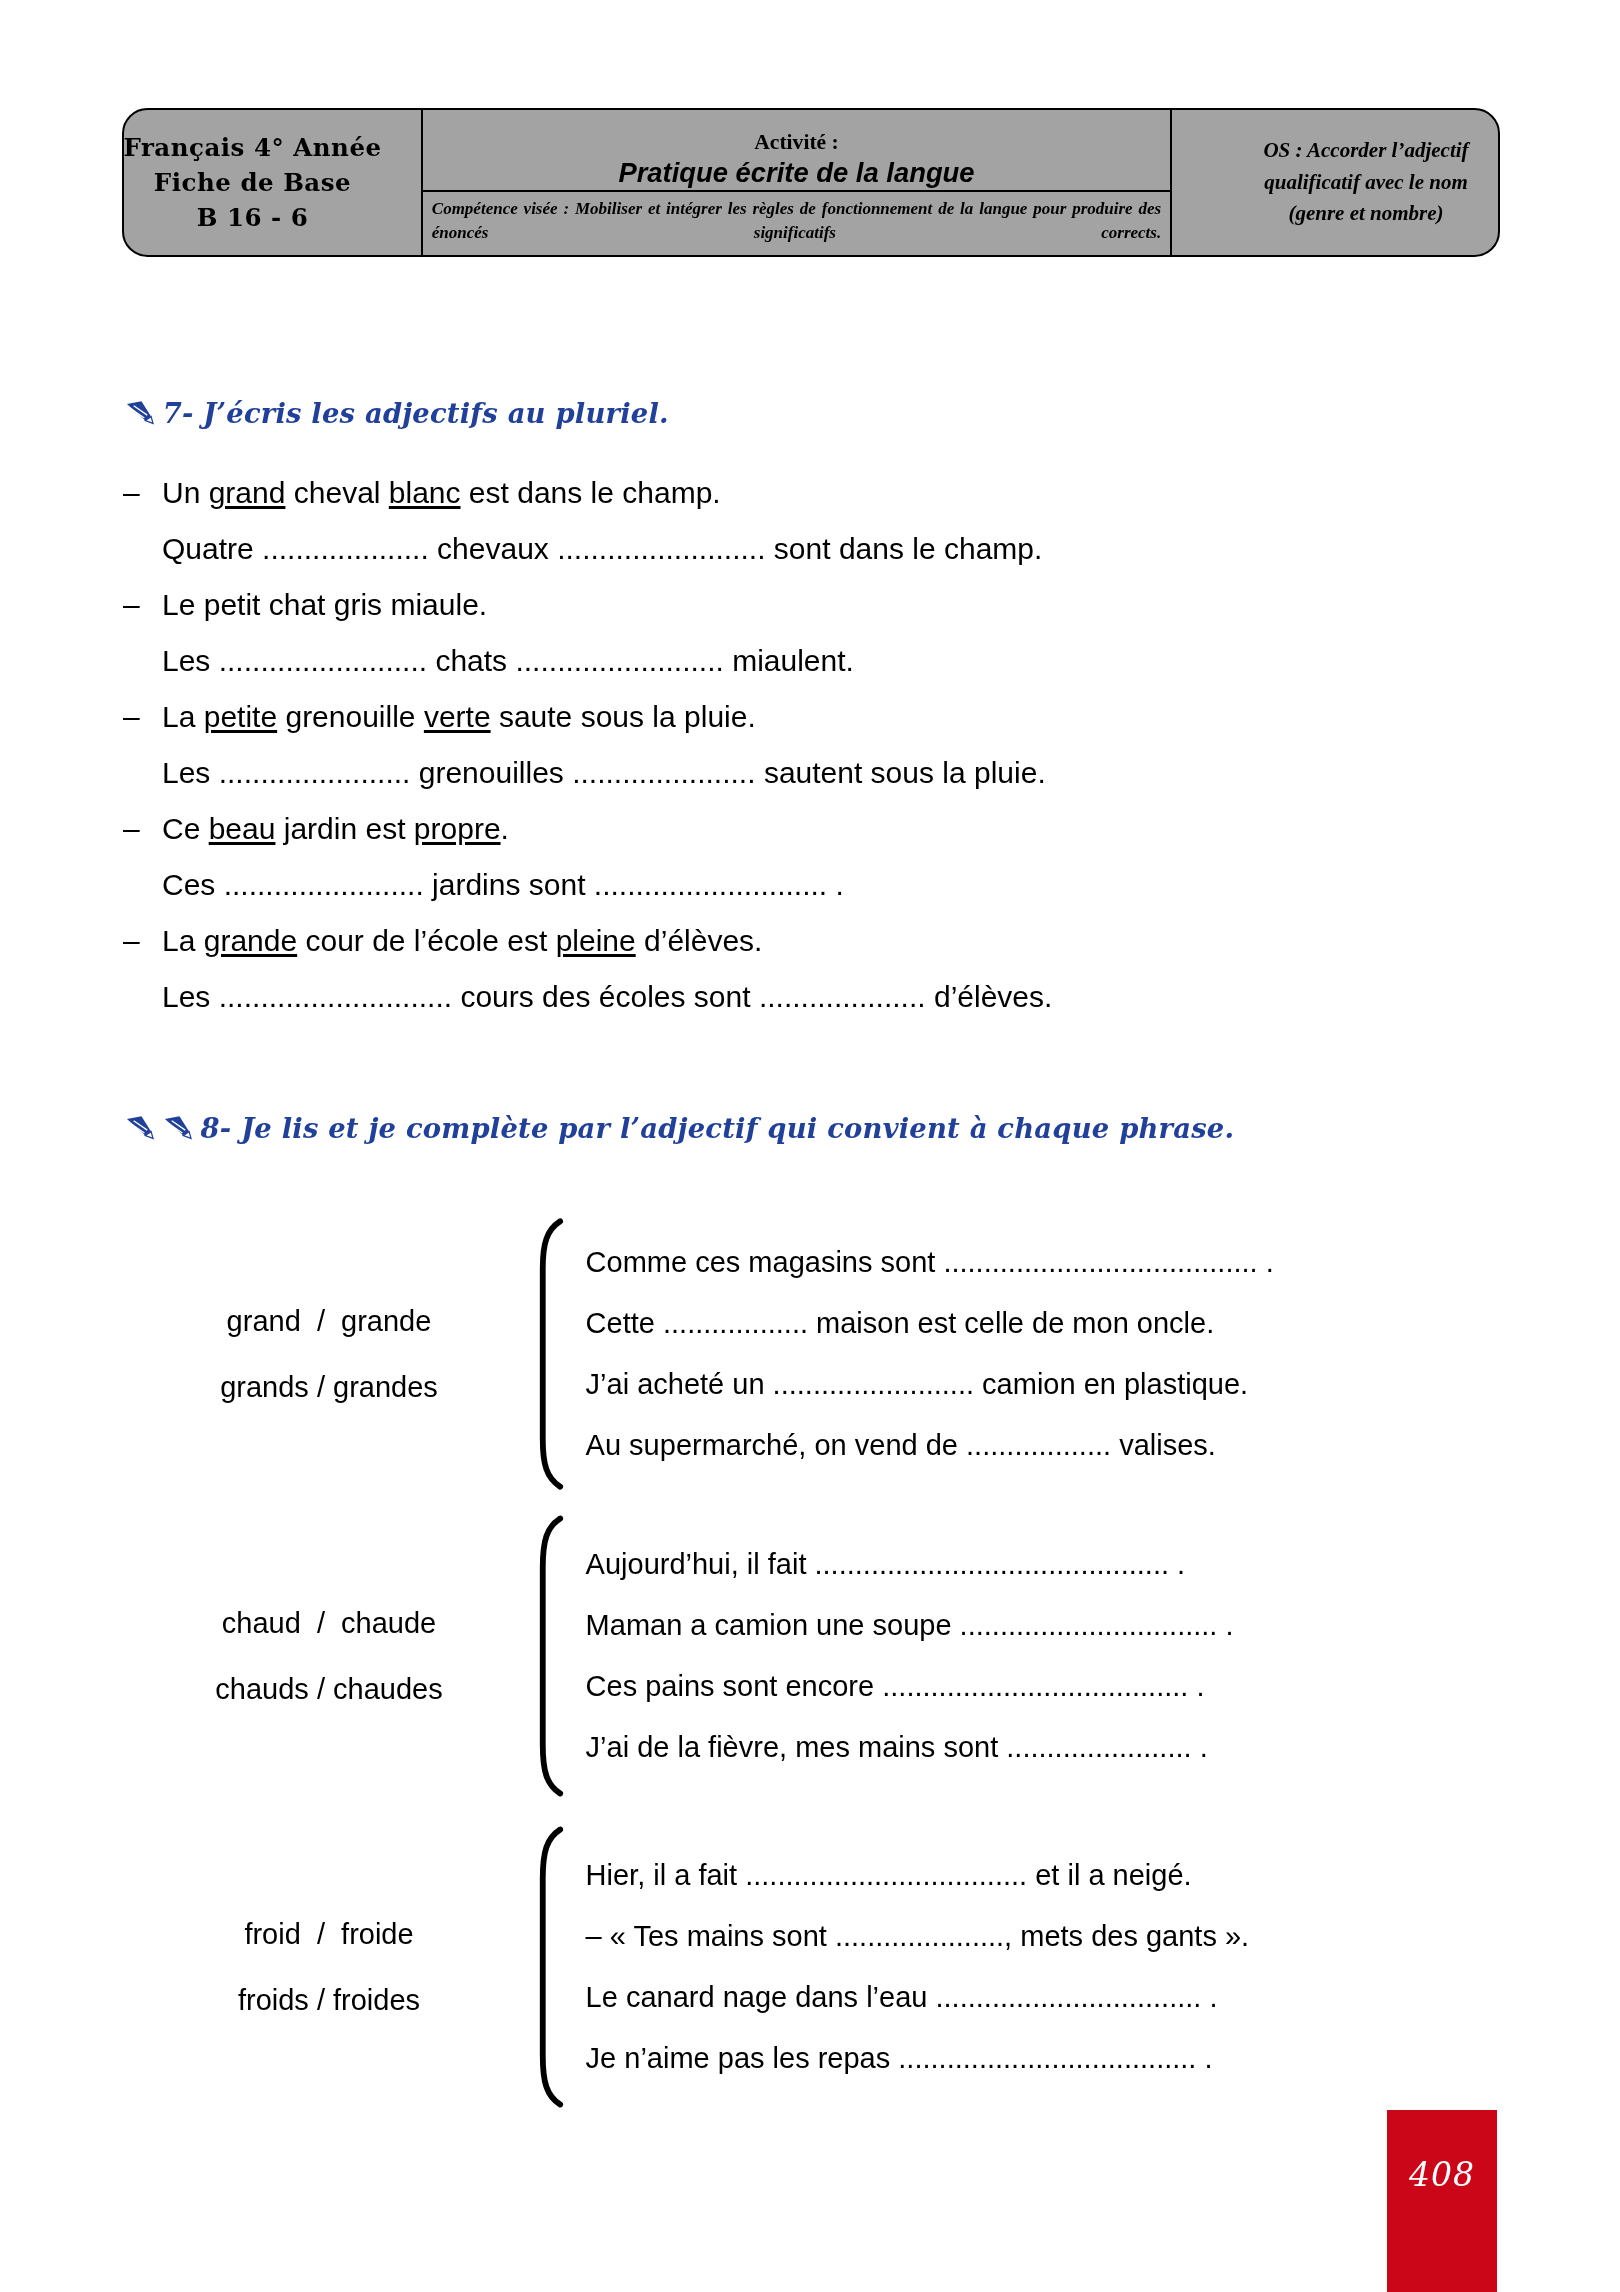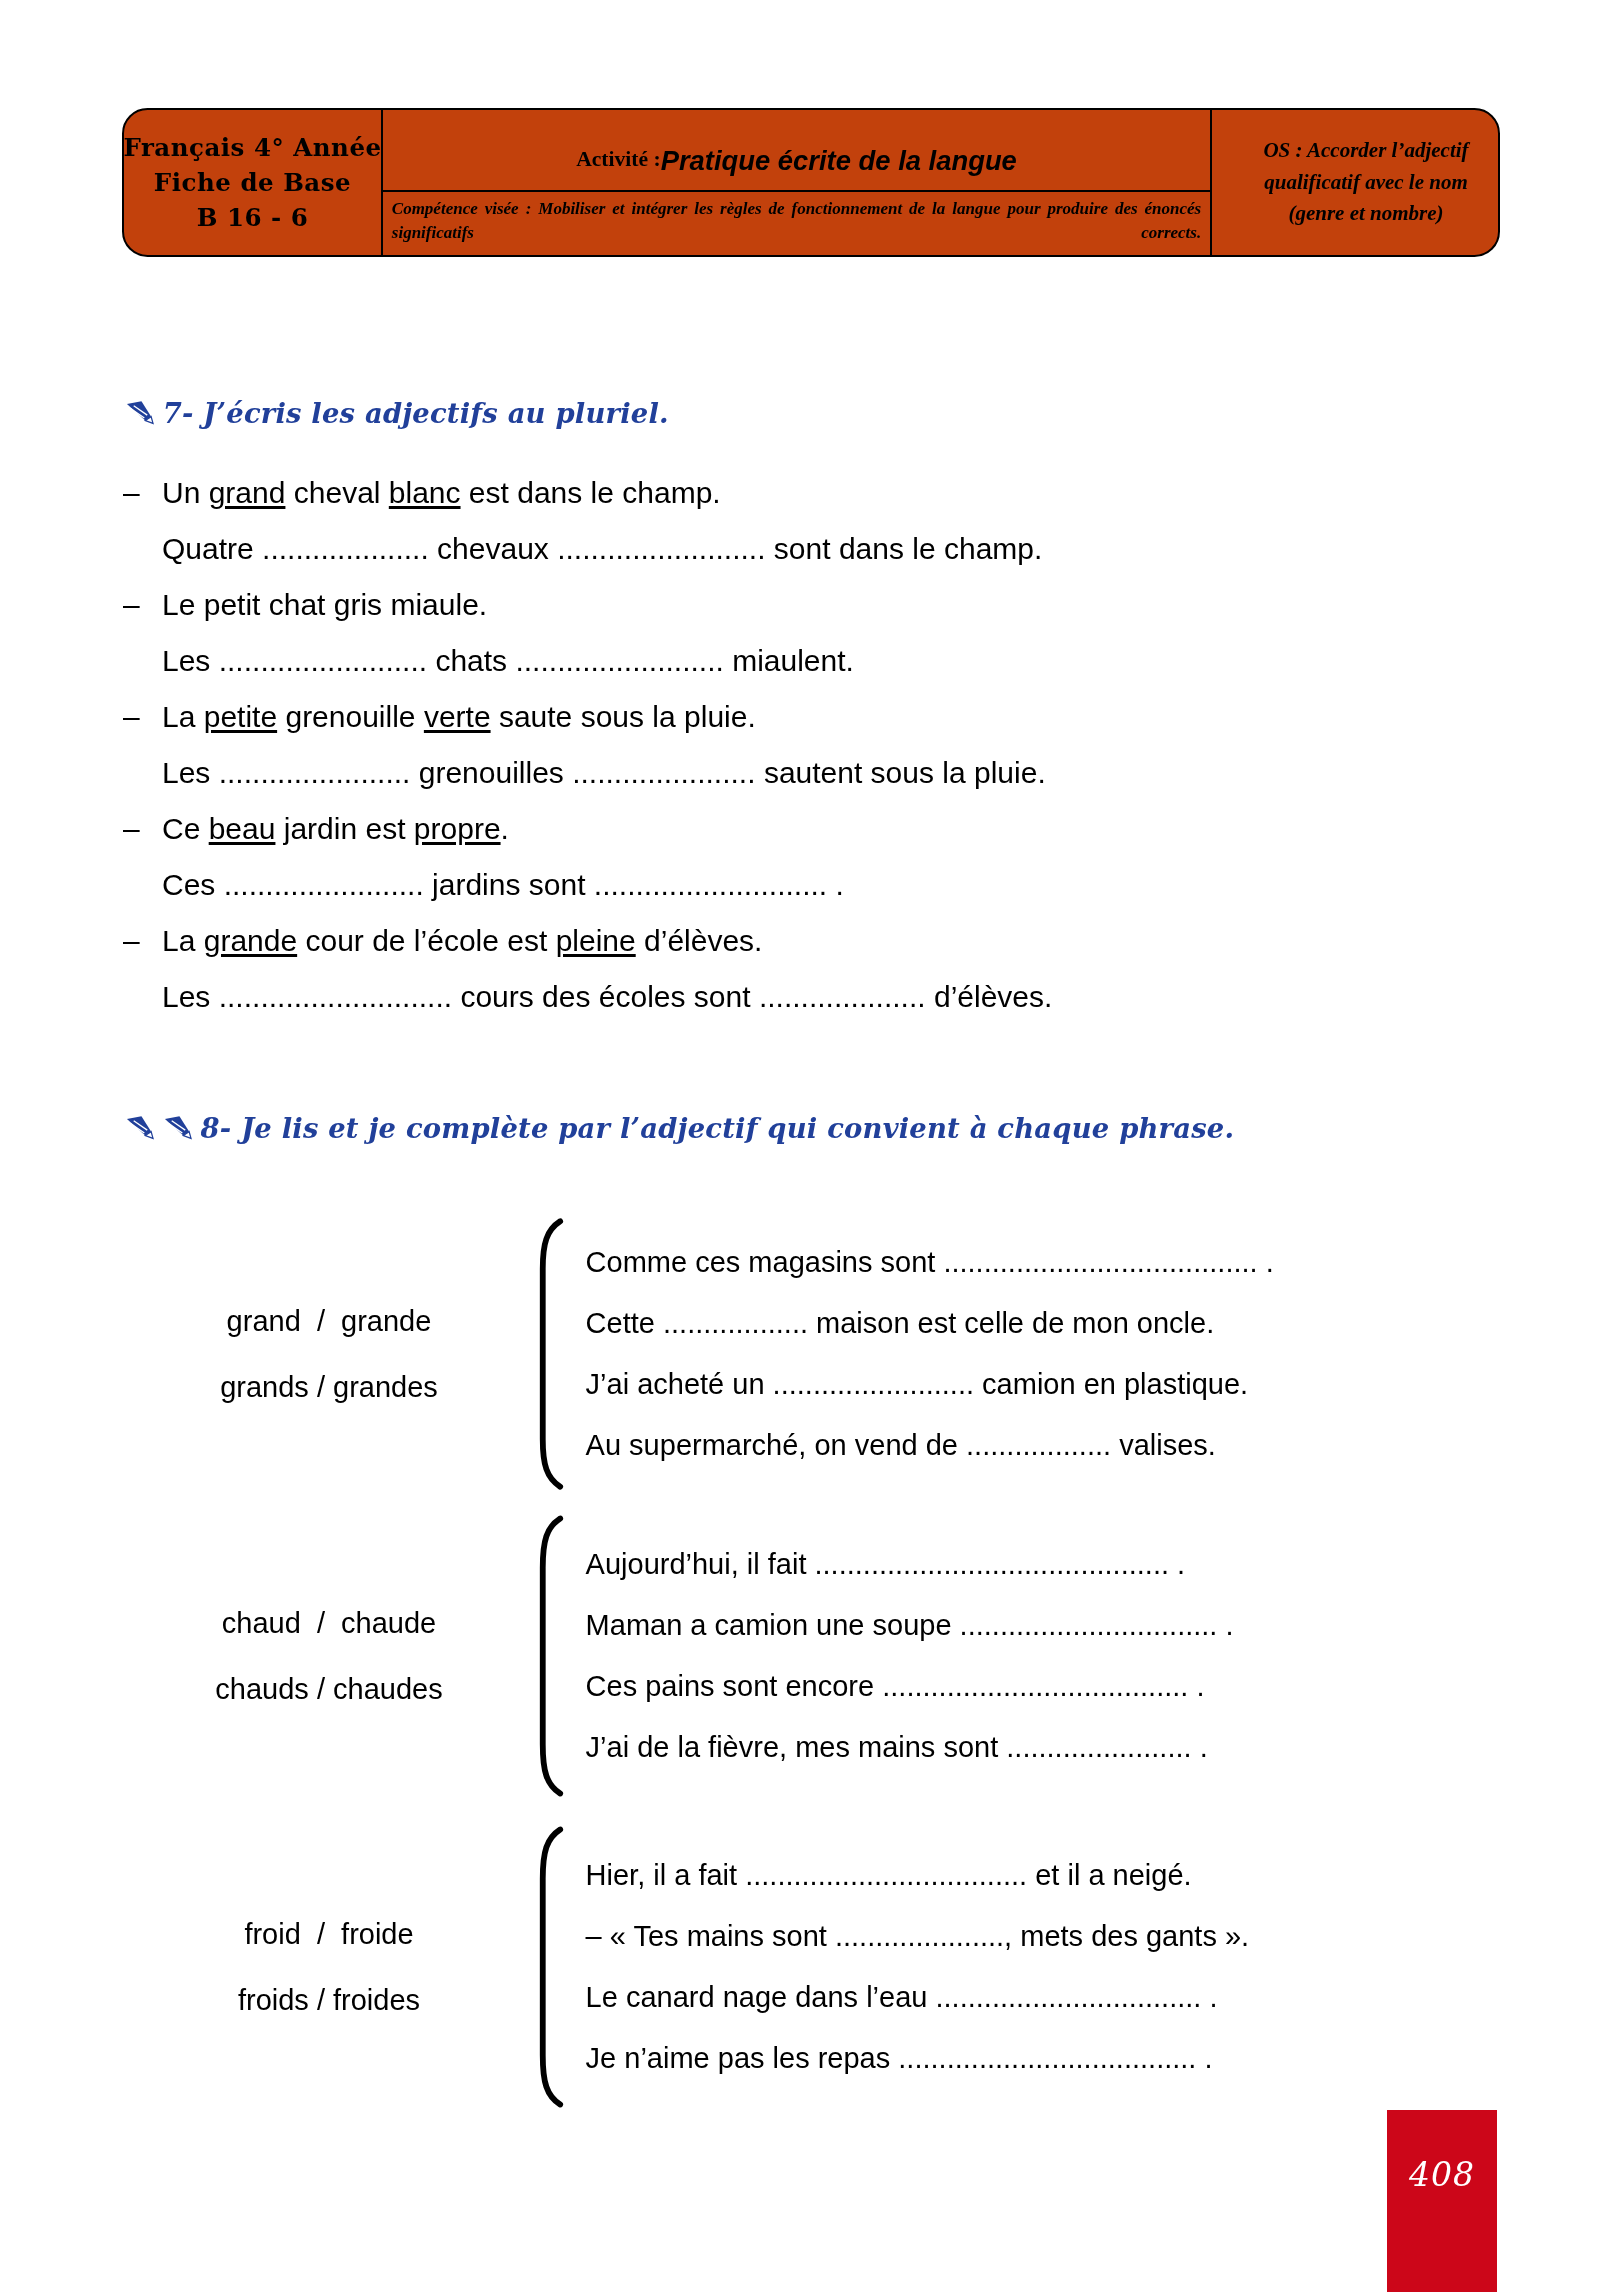--- a/index.html
+++ b/index.html
@@ -16,26 +16,27 @@
     overflow: hidden;
   }
 
   
   .header-box {
     position: absolute;
     left: 122px;
     top: 108px;
     width: 1378px;
     height: 149px;
-    background: #c2410c;
+    background: #a3a3a3;
     border: 2.9px solid #000000;
     border-radius: 25.5px;
     box-sizing: border-box;
     display: flex;
     overflow: hidden;
+    gap: 40px;
   }
   .hdr-col-left {
     width: 257px;
     flex: 0 0 257px;
     display: flex;
     flex-direction: column;
     align-items: center;
     justify-content: center;
     gap: 5.9px;
     padding: 3.9px 2px;
@@ -53,21 +54,21 @@
     flex: 1 1 auto;
     border-left: 2.9px solid #000;
     border-right: 2.9px solid #000;
     display: flex;
     flex-direction: column;
     box-sizing: border-box;
   }
   .hdr-activity {
     flex: 0 0 82px;
     display: flex;
-    flex-direction: row;
+    flex-direction: column;
     align-items: center;
     justify-content: center;
     border-bottom: 2.9px solid #000;
     box-sizing: border-box;
     padding-top: 20px;
   }
   .hdr-activity-label {
     font-family: "Liberation Serif", serif;
     font-weight: bold;
     font-size: 21.6px;

